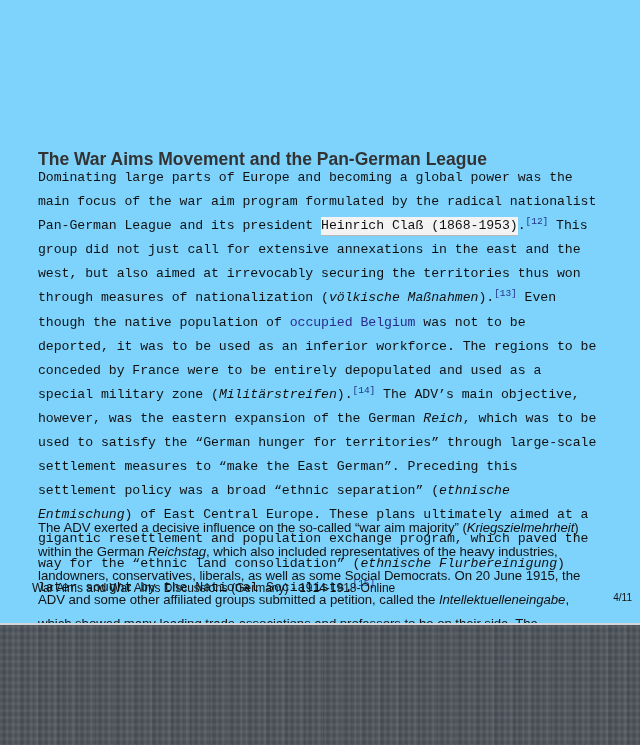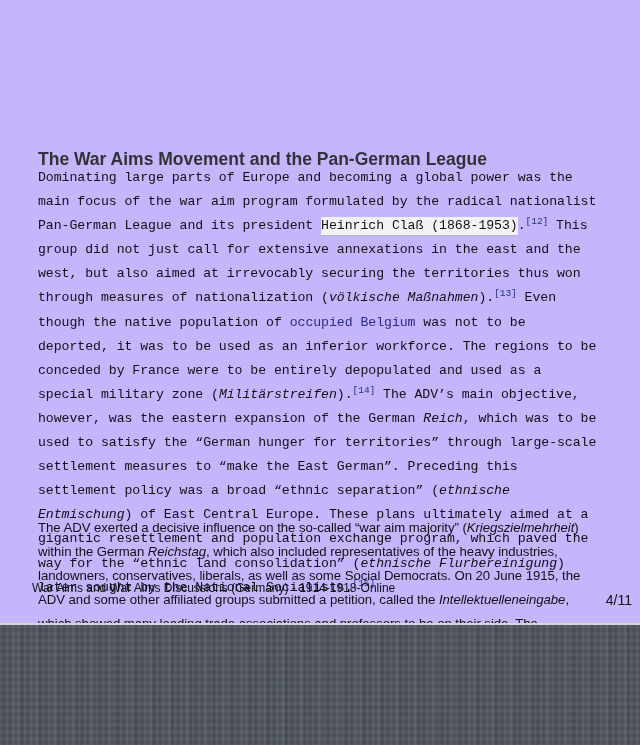--- a/index.html
+++ b/index.html
@@ -4,21 +4,21 @@
 <style>
   html, body { margin: 0; padding: 0; }
   body {
     width: 640px; height: 745px; overflow: hidden;
     background: #ffffff;
     font-family: "Liberation Sans", sans-serif;
     position: relative;
   }
   .page {
     position: absolute; left: 0; top: 0; width: 640px; height: 623px;
-    background: #c4b5fd; overflow: hidden;
+    background: #7dd3fc; overflow: hidden;
   }
   .heading {
     position: absolute; left: 38px; top: 149px; margin: 0;
     font-size: 17.5px; font-weight: bold; color: #333333;
     letter-spacing: 0px;
   }
   .para {
     position: absolute; left: 38px; width: 560px; margin: 0;
     font-size: 13.2px; line-height: 24.1px; color: #111111;
     letter-spacing: -0.05px;
@@ -33,21 +33,21 @@
     background: #f3f3f3; border-bottom: 1px solid #b8b8b8;
     padding: 1px 0 2px 0; color: #111111;
   }
   .lnk-blue { color: #2b2b8c; }
   .footer-left {
     position: absolute; left: 32px; top: 581px;
     font-size: 12px; color: #111111; text-align: center;
   }
   .footer-right {
     position: absolute; right: 8px; top: 592px;
-    font-size: 14px; color: #111111;
+    font-size: 10px; color: #111111;
   }
   .bg-area {
     position: absolute; left: 0; top: 623px; width: 640px; height: 122px;
     border-top: 2px solid #d4d6d9;
     background-color: #4e545c;
     background-image:
       repeating-linear-gradient(90deg, rgba(255,255,255,0.05) 0px, rgba(255,255,255,0.05) 2px, rgba(0,0,0,0.05) 3px, rgba(0,0,0,0) 6px),
       repeating-linear-gradient(0deg, rgba(255,255,255,0.04) 0px, rgba(255,255,255,0.04) 2px, rgba(0,0,0,0.06) 4px, rgba(0,0,0,0) 7px),
       repeating-linear-gradient(90deg, rgba(0,0,0,0.06) 0px, rgba(0,0,0,0) 11px, rgba(255,255,255,0.03) 19px);
   }

